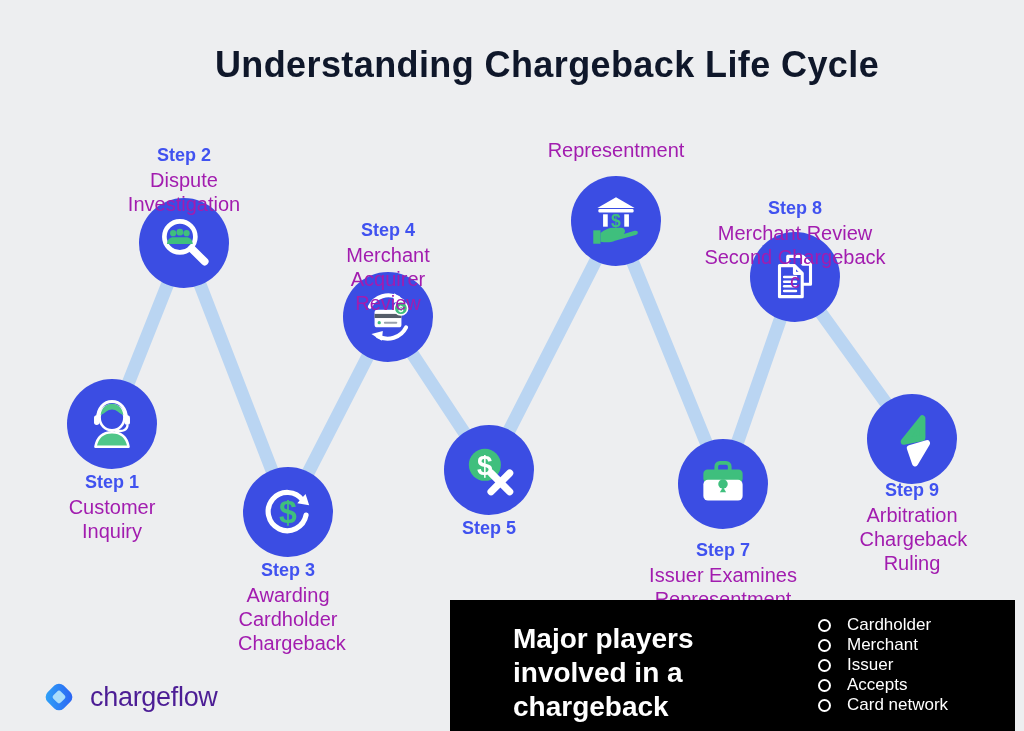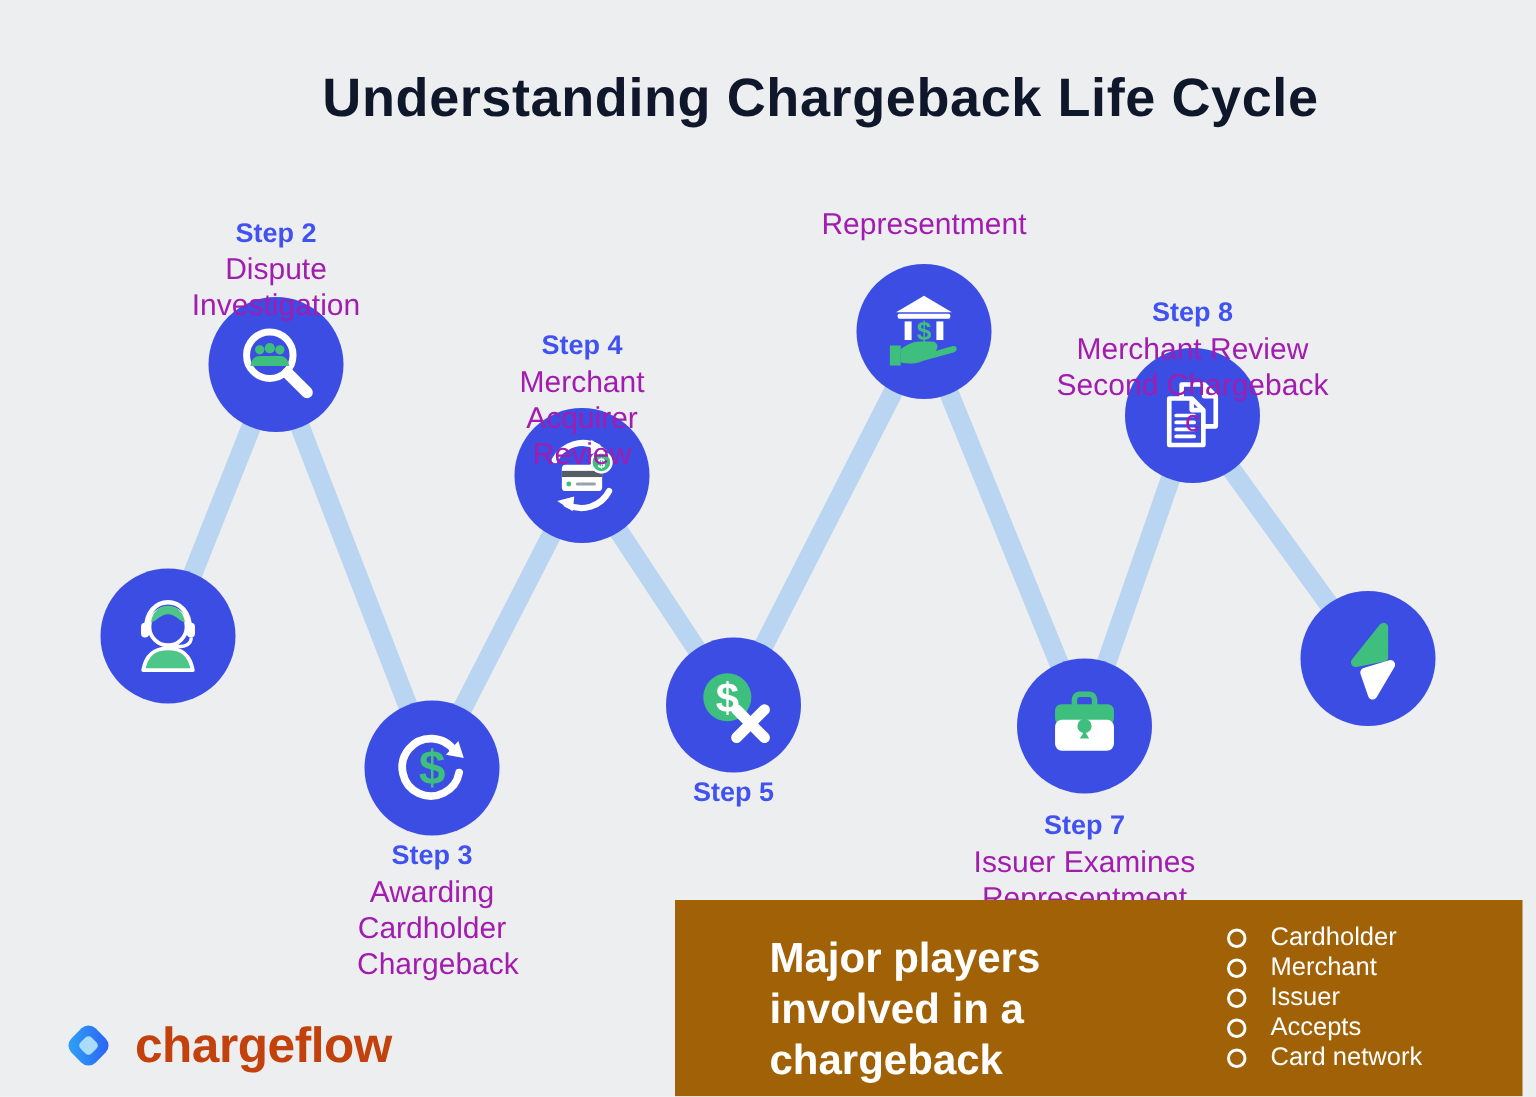--- a/index.html
+++ b/index.html
@@ -29,40 +29,40 @@
   }
   .step-num{
     font-size:18px;font-weight:bold;color:#4052f0;margin-bottom:2px;
   }
   .step-desc{
     font-size:20px;font-weight:500;color:#a21caf;line-height:1.2;
     margin:0 auto;
   }
   .players-panel{
     position:absolute;left:450px;top:600px;width:565px;height:131px;
-    background:#a16207;z-index:4;
+    background:#000000;z-index:4;
   }
   .players-heading{
     position:absolute;left:63px;top:22px;width:250px;
     color:#ffffff;font-size:28px;font-weight:bold;line-height:1.22;
   }
   .players-list{
     position:absolute;left:368px;top:15px;display:flex;flex-direction:column;gap:0;justify-content:flex-end;
   }
   .player-item{display:flex;align-items:center;height:20px;}
   .player-bullet{
     width:9px;height:9px;border:2.5px solid #ffffff;border-radius:50%;
     flex:0 0 auto;
   }
   .player-label{color:#ffffff;font-size:17px;margin-left:16px;}
   .brand{
     position:absolute;left:40px;top:678px;display:flex;align-items:center;z-index:4;
   }
   .brand-text{
-    margin-left:12px;font-size:33px;font-weight:bold;color:#c2410c;letter-spacing:-.3px;
+    margin-left:12px;font-size:27px;font-weight:normal;color:#4c1d95;letter-spacing:-.3px;
   }
 </style>
 </head>
 <body>
 
 <div class="canvas">
 
   <svg class="connector-svg" width="1024" height="731">
     <polyline points="112,424 184,243 288,512 388,317 489,470 616,221 723,484 795,277 912,439" fill="none" stroke="#bad5f2" stroke-width="13" stroke-linecap="round" stroke-linejoin="round"></polyline>
   </svg>
@@ -73,20 +73,24 @@
     <svg viewBox="0 0 60 60">
       <path d="M14 52 C16 41 22 38 30 38 C38 38 44 41 46 52 Z" fill="#4fc689" stroke="#fff" stroke-width="2.5" stroke-linejoin="round"></path>
       <circle cx="30" cy="24" r="12" fill="#3b4de3" stroke="#fff" stroke-width="2.5"></circle>
       <path d="M19 21.5 C19.8 14.5 24.3 10.5 30 10.5 C35.7 10.5 40.2 14.5 41 21.5 C36.5 19.5 34.5 16 30 16 C25.5 16 23.5 19.5 19 21.5 Z" fill="#4fc689"></path>
       <path d="M16 25 C16 14.8 22.2 8.2 30 8.2 C37.8 8.2 44 14.8 44 25" fill="none" stroke="#fff" stroke-width="3"></path>
       <rect x="12.6" y="21.5" width="5.2" height="9.5" rx="2.6" fill="#fff"></rect>
       <rect x="42.2" y="21.5" width="5.2" height="9.5" rx="2.6" fill="#fff"></rect>
       <path d="M45 31 C45 35.5 40.5 37.5 35.5 36.5" fill="none" stroke="#fff" stroke-width="2.2"></path>
       <circle cx="34.8" cy="36.4" r="2.1" fill="#fff"></circle>
     </svg>
+  </div>
+  <div class="step-label-block" style="left:42px;top:472px;width:140px;">
+    <div class="step-num">Step 1</div>
+    <div class="step-desc" style="max-width:95px;">Customer Inquiry</div>
   </div>
 
   <div class="step-circle" style="left:139px;top:198px;">
     <svg viewBox="0 0 60 60">
       <circle cx="26" cy="24" r="15" fill="none" stroke="#fff" stroke-width="4.5"></circle>
       <line x1="37.5" y1="35.5" x2="50" y2="48" stroke="#fff" stroke-width="7.5" stroke-linecap="round"></line>
       <g fill="#3fbf7d">
         <circle cx="19.5" cy="20.5" r="3"></circle>
           <circle cx="26" cy="19.5" r="3.3"></circle>
           <circle cx="32.5" cy="20.5" r="3"></circle>
@@ -191,20 +195,24 @@
     <div class="step-num">Step 8</div>
     <div class="step-desc" style="max-width:185px;">Merchant Review Second Chargeback c</div>
   </div>
 
   <div class="step-circle" style="left:867px;top:394px;">
     <svg viewBox="0 0 60 60">
       <path d="M40 10 L40 29 L22 32.5 Z" fill="#3fbf7d" stroke="#3fbf7d" stroke-width="6" stroke-linejoin="round"></path>
       <path d="M28 39 L44.5 34 L33 53.5 Z" fill="#fff" stroke="#fff" stroke-width="6" stroke-linejoin="round"></path>
     </svg>
   </div>
+  <div class="step-label-block" style="left:842px;top:480px;width:140px;">
+    <div class="step-num">Step 9</div>
+    <div class="step-desc" style="max-width:105px;">Arbitration Chargeback Ruling</div>
+  </div>
 
   <div class="players-panel">
     <div class="players-heading">Major players involved in a chargeback</div>
     <div class="players-list">
       <div class="player-item">
         <span class="player-bullet"></span>
         <span class="player-label">Cardholder</span>
       </div>
       <div class="player-item">
         <span class="player-bullet"></span>

